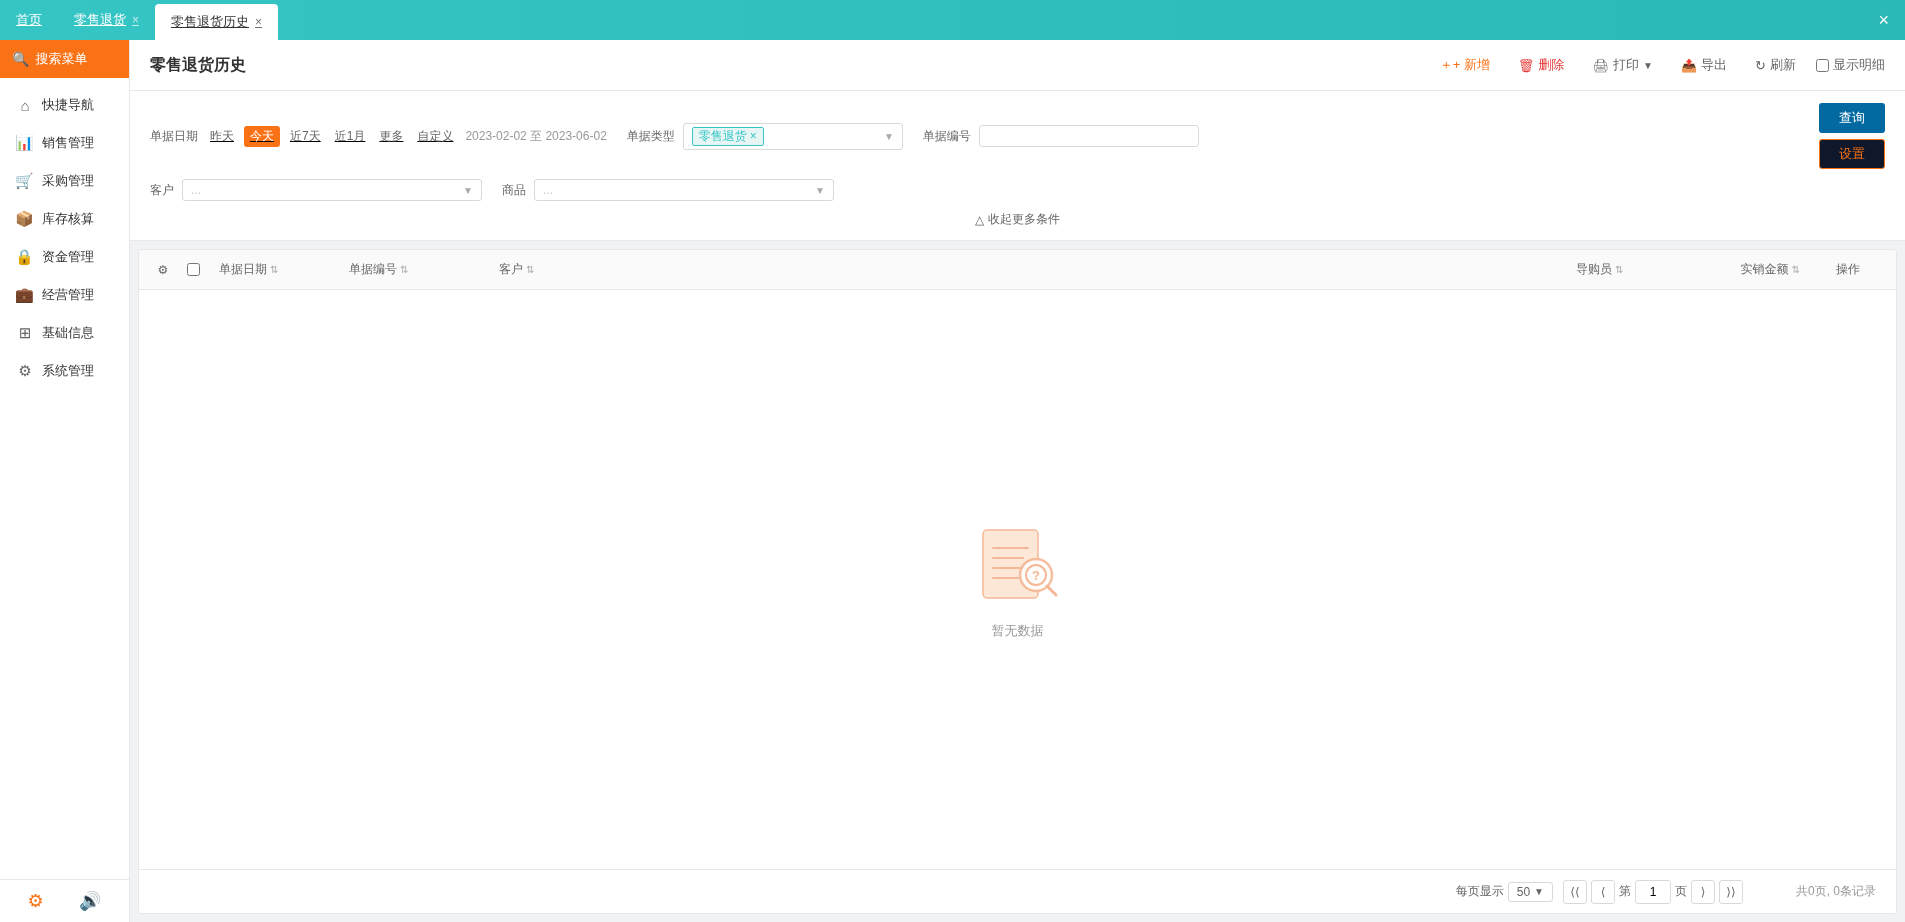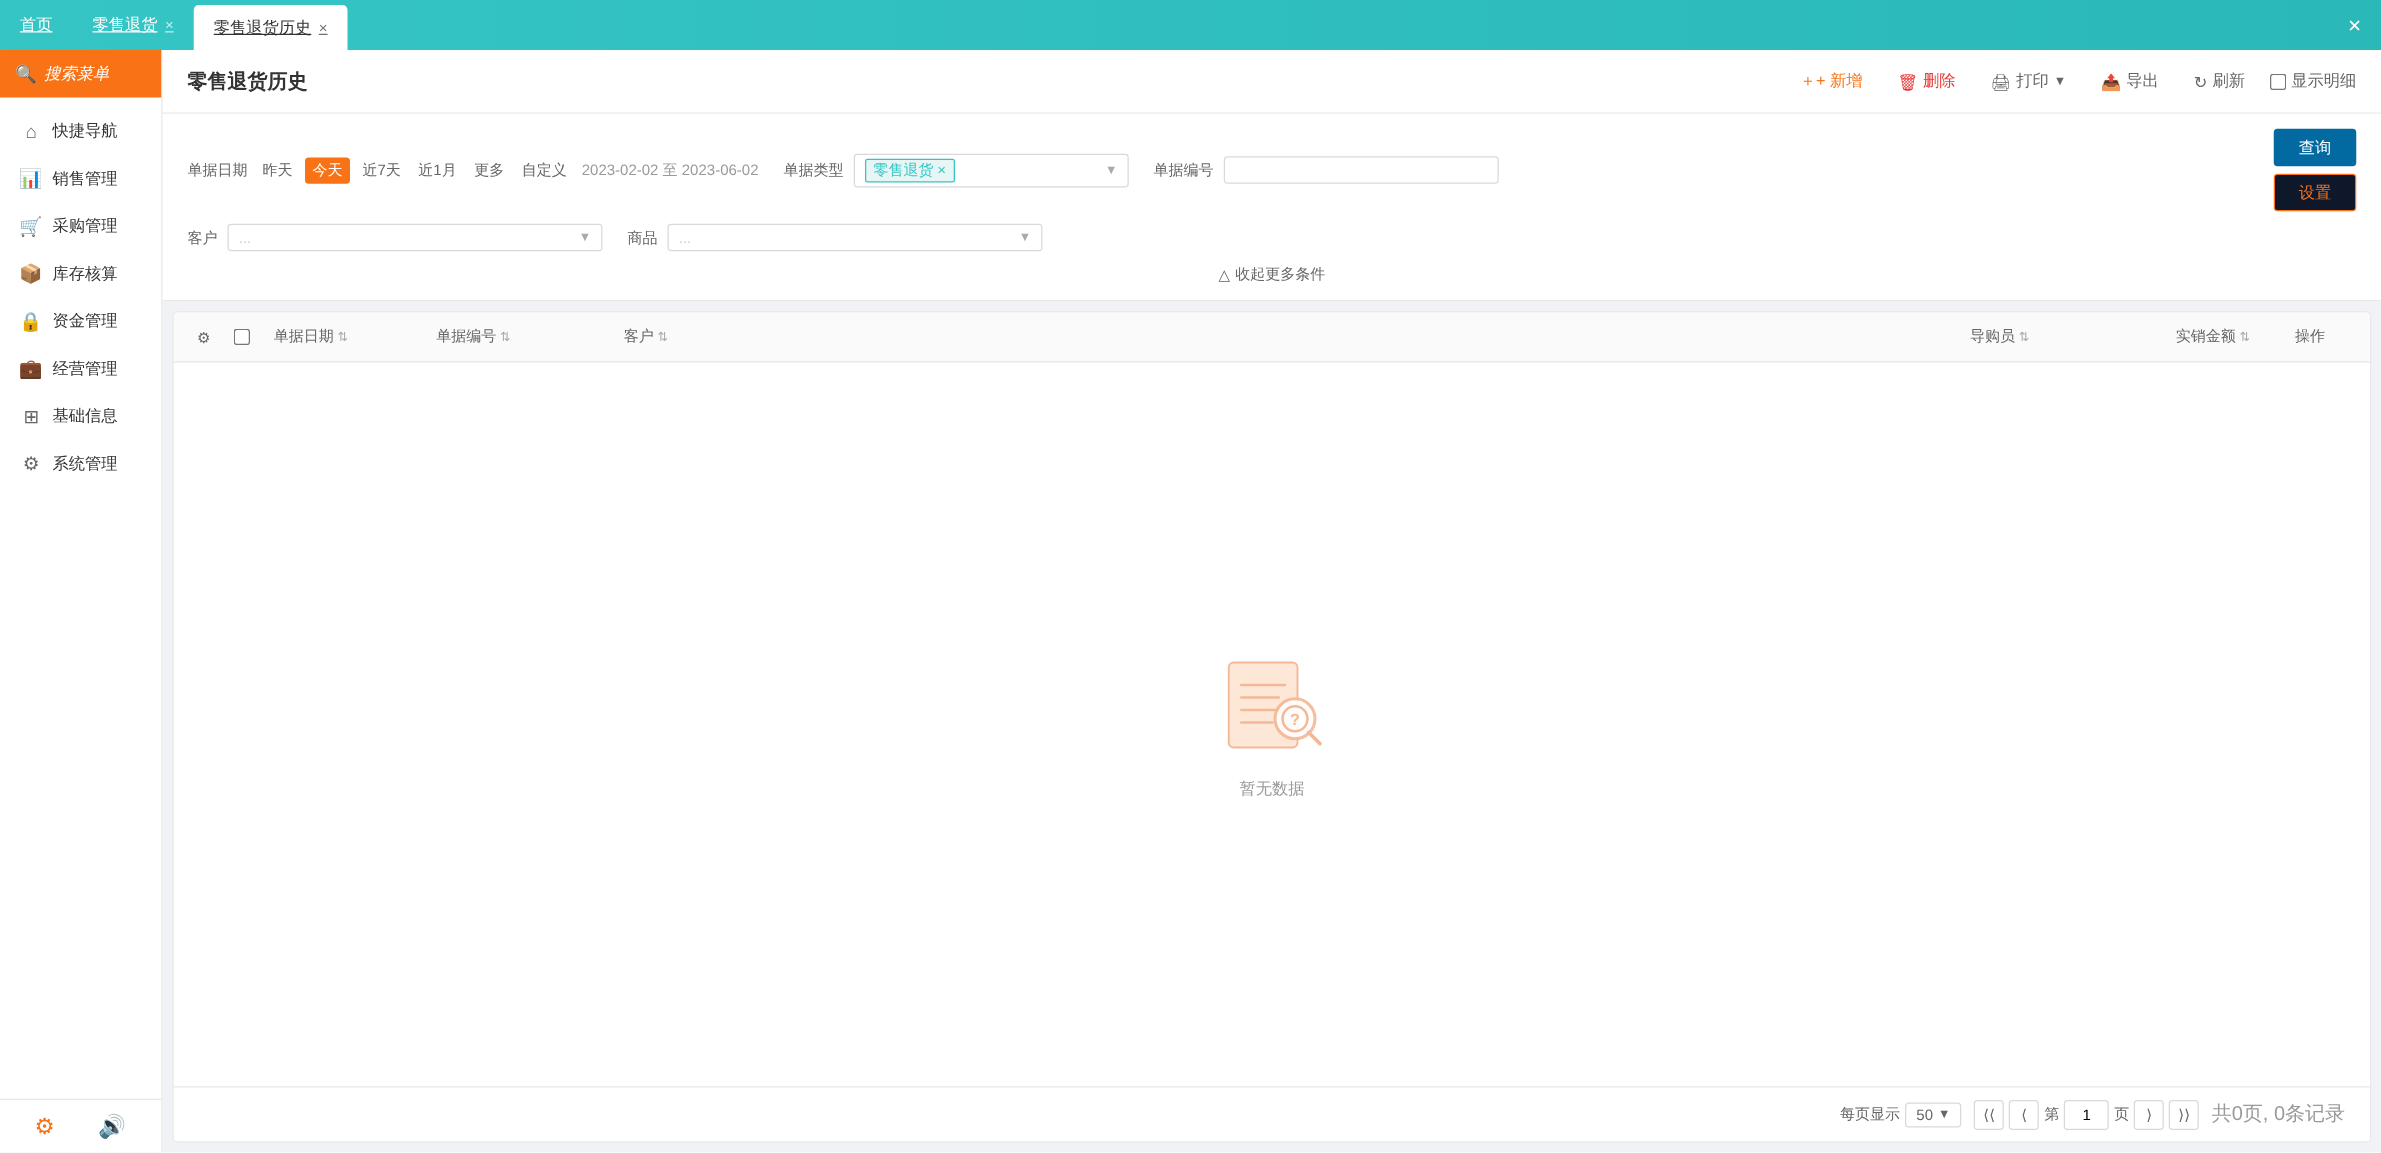--- a/index.html
+++ b/index.html
@@ -75,21 +75,20 @@
       gap: 6px;
       cursor: pointer;
     }
     .sidebar-search-icon {
       color: #fff;
       font-size: 14px;
     }
     .sidebar-search-label {
       color: #fff;
       font-size: 13px;
-      font-style: italic;
     }
     .sidebar-nav {
       flex: 1;
       display: flex;
       flex-direction: column;
       padding: 8px 0;
     }
     .sidebar-item {
       display: flex;
       align-items: center;
@@ -185,20 +184,21 @@
     }
     .filter-label {
       font-size: 12px;
       color: #666;
       white-space: nowrap;
     }
     .filter-date-options {
       display: flex;
       align-items: center;
       gap: 6px;
+      text-decoration: underline;
     }
     .date-opt {
       font-size: 12px;
       color: #666;
       cursor: pointer;
       padding: 2px 4px;
     }
     .date-opt.active {
       background: #f97316;
       color: #fff;
@@ -405,21 +405,21 @@
       background: #fff;
     }
     .page-input {
       width: 36px;
       height: 24px;
       border: 1px solid #d9d9d9;
       border-radius: 3px;
       text-align: center;
       font-size: 12px;
     }
-    .total-info { color: #999; font-size: 16px; }
+    .total-info { color: #999; font-size: 12px; margin-left: 43px; }
   </style>
 </head>
 <body>
 
 <div class="topbar">
   <div class="topbar-tabs">
     <div class="topbar-tab">
       <span>首页</span>
     </div>
     <div class="topbar-tab">

